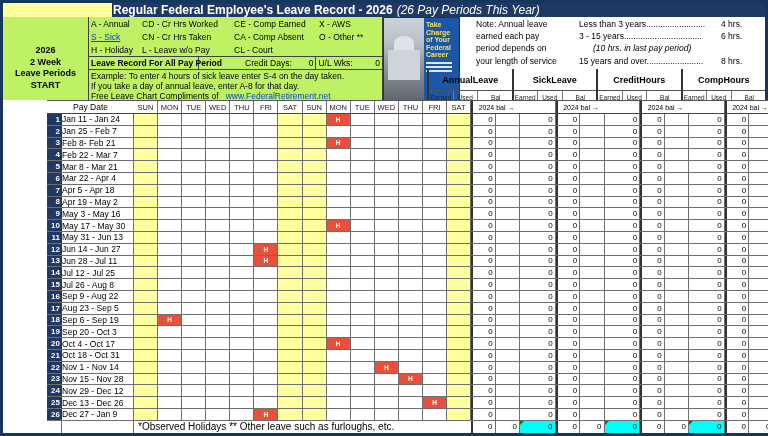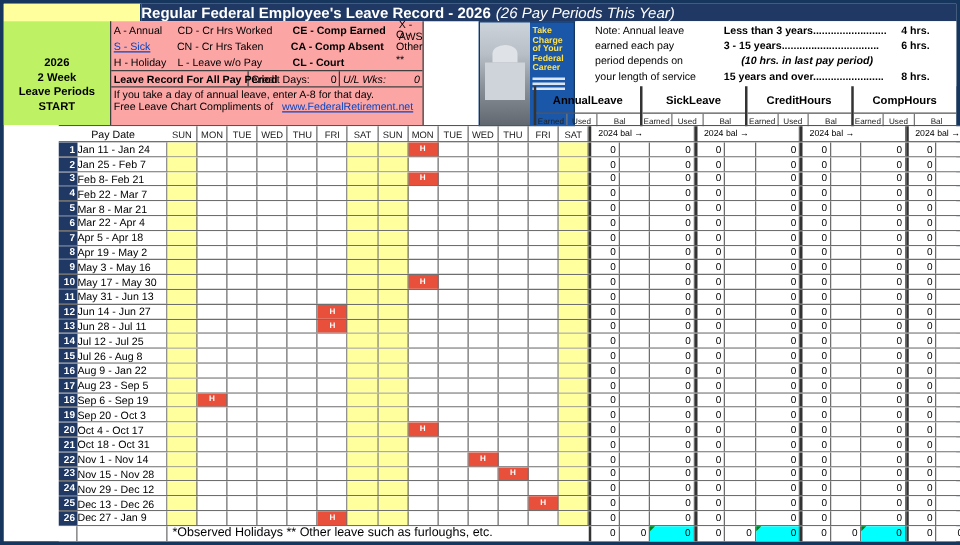--- a/index.html
+++ b/index.html
@@ -14,51 +14,51 @@
   .title-yellow { width:110px; height:100%; background:#FFFF9E; border-right:1px solid #17365D; }
   .title-navy { flex:1; background:#1F3864; color:#fff; display:flex; align-items:center; gap:4px; font-size:12px; line-height:14px; white-space:nowrap; }
   .title-main { font-weight:bold; }
   .title-sub { font-style:italic; font-weight:normal; }
 
   
   .left-head { position:absolute; left:0; top:14px; width:85px; height:83px; background:#bef264; display:flex; flex-direction:column; justify-content:flex-end; align-items:center; padding-bottom:9px; }
   .left-head div { font-weight:bold; font-size:9px; line-height:11.5px; color:#000; }
 
   
-  .legend { position:absolute; left:85px; top:14px; width:251px; height:83px; background:#fca5a5; border-left:1px solid #404040; border-right:1px solid #404040; font-size:8.5px; color:#000; }
+  .legend { position:absolute; left:85px; top:14px; width:295px; height:83px; background:#bef264; border-left:1px solid #404040; border-right:1px solid #404040; font-size:8.5px; color:#000; }
   .leg-row { display:flex; height:13px; align-items:center; }
   .leg-c1 { width:53px; padding-left:2px; }
   .leg-c2 { width:92px; }
-  .leg-c3 { width:85px;font-weight:bold; }
+  .leg-c3 { width:85px; }
   .leg-c4 { flex:1; }
   .link { color:#0645C4; text-decoration:underline; cursor:pointer; }
   .leg-row4 { display:flex; height:14px; align-items:stretch; border-top:1px solid #404040; border-bottom:1px solid #404040; }
   .lr4-label { width:110px; font-weight:bold; display:flex; align-items:center; padding-left:2px; border-right:1px solid #404040; white-space:nowrap; }
   .lr4-cell { display:flex; align-items:center; justify-content:space-between; border-right:1px solid #404040; padding:0 2px; }
-  .lr4-credit { width:96px; }
-  .lr4-ul { width:86px; border-right:none;font-style:italic; }
+  .lr4-credit { width:96px;margin-left:44px; }
+  .lr4-ul { width:86px; border-right:none; }
   .leg-line { height:10px; line-height:10px; padding-left:2px; white-space:nowrap; }
   .leg-line.first { margin-top:1px; }
 
   
   .book { position:absolute; left:380px; top:14px; width:77px; height:86px; display:flex; background:#1A57A8; border:1px solid #17365D; }
   .book-photo { width:40px; height:100%; background:linear-gradient(180deg,#cdd3da 0%,#b9bfc7 30%,#8d939b 60%,#5f656d 100%); position:relative; }
   .book-photo::before { content:''; position:absolute; left:10px; top:18px; width:20px; height:14px; border-radius:50% 50% 0 0; background:#dfe3e8; }
   .book-photo::after { content:''; position:absolute; left:4px; top:32px; width:32px; height:30px; background:#cfd4da; }
   .book-right { flex:1; display:flex; flex-direction:column; align-items:flex-start; padding:3px 0 0 2px; }
   .book-line { color:#FFE14D; font-weight:bold; font-size:7px; line-height:7.5px; }
   .book-bars { margin-top:3px; }
   .book-bars div { width:26px; height:2px; background:rgba(255,255,255,.85); margin-bottom:2px; }
 
   
   .note { position:absolute; left:458px; top:14px; width:304px; height:52px; background:#fff; display:flex; font-size:8.5px; color:#000; }
   .note-left { width:118px; padding:1px 0 0 15px; }
   .note-left div { line-height:12.2px; white-space:nowrap; }
   .note-right { flex:1; padding-top:1px; }
-  .note-row { display:flex; line-height:12.2px; white-space:nowrap;font-weight:bold; }
+  .note-row { display:flex; line-height:12.2px; white-space:nowrap; }
   .note-row .nlab { flex:1; overflow:hidden; }
   .note-row .nval { width:44px; }
   .note-row.ital .nlab { font-style:italic; padding-left:14px; }
 
   
   .bgroups { position:absolute; left:424px; top:66px; width:338px; height:34px; display:flex; }
   .bgroup { width:84.5px; display:flex; flex-direction:column; border-left:2px solid #333; }
   .btitle { height:22px; border-bottom:1px solid #555; display:flex; flex-direction:row; align-items:center; justify-content:center; }
   .btl { font-weight:bold; font-size:9px; line-height:10px; }
   .bsub { flex:1; display:flex; }
@@ -139,20 +139,21 @@
         <span class="lr4-label">Leave Record For All Pay Period</span>
         <span class="lr4-cell lr4-credit">
           <span>Credit Days:</span>
           <span>0</span>
         </span>
         <span class="lr4-cell lr4-ul">
           <span>U/L Wks:</span>
           <span>0</span>
         </span>
       </div>
+      <div class="leg-line first">Example: To enter 4 hours of sick leave enter S-4 on the day taken.</div>
       <div class="leg-line">If you take a day of annual leave, enter A-8 for that day.</div>
       <div class="leg-line">
         <span>Free Leave Chart Compliments of</span>
         <span>&nbsp;</span>
         <span class="link">www.FederalRetirement.net</span>
       </div>
     </div>
 
     <div class="book">
       <div class="book-photo"></div>
@@ -683,21 +684,21 @@
             <div class="c-used valcell"></div>
             <div class="c-bal valcell">0</div>
             <div class="c-earn valcell sep">0</div>
             <div class="c-used valcell"></div>
             <div class="c-bal valcell">0</div>
             <div class="c-earn valcell sep">0</div>
             <div class="c-used valcell"></div>
             <div class="c-bal valcell">0</div>
           </div><div class="trow">
             <div class="c-num numcell">16</div>
-            <div class="c-date datecell">Aug 9 - Jan 22</div>
+            <div class="c-date datecell">Sep 9 - Aug 22</div>
             <div class="c-day daycell weekend"></div>
             <div class="c-day daycell"></div>
             <div class="c-day daycell"></div>
             <div class="c-day daycell"></div>
             <div class="c-day daycell"></div>
             <div class="c-day daycell"></div>
             <div class="c-day daycell weekend"></div>
             <div class="c-day daycell weekend"></div>
             <div class="c-day daycell"></div>
             <div class="c-day daycell"></div>

